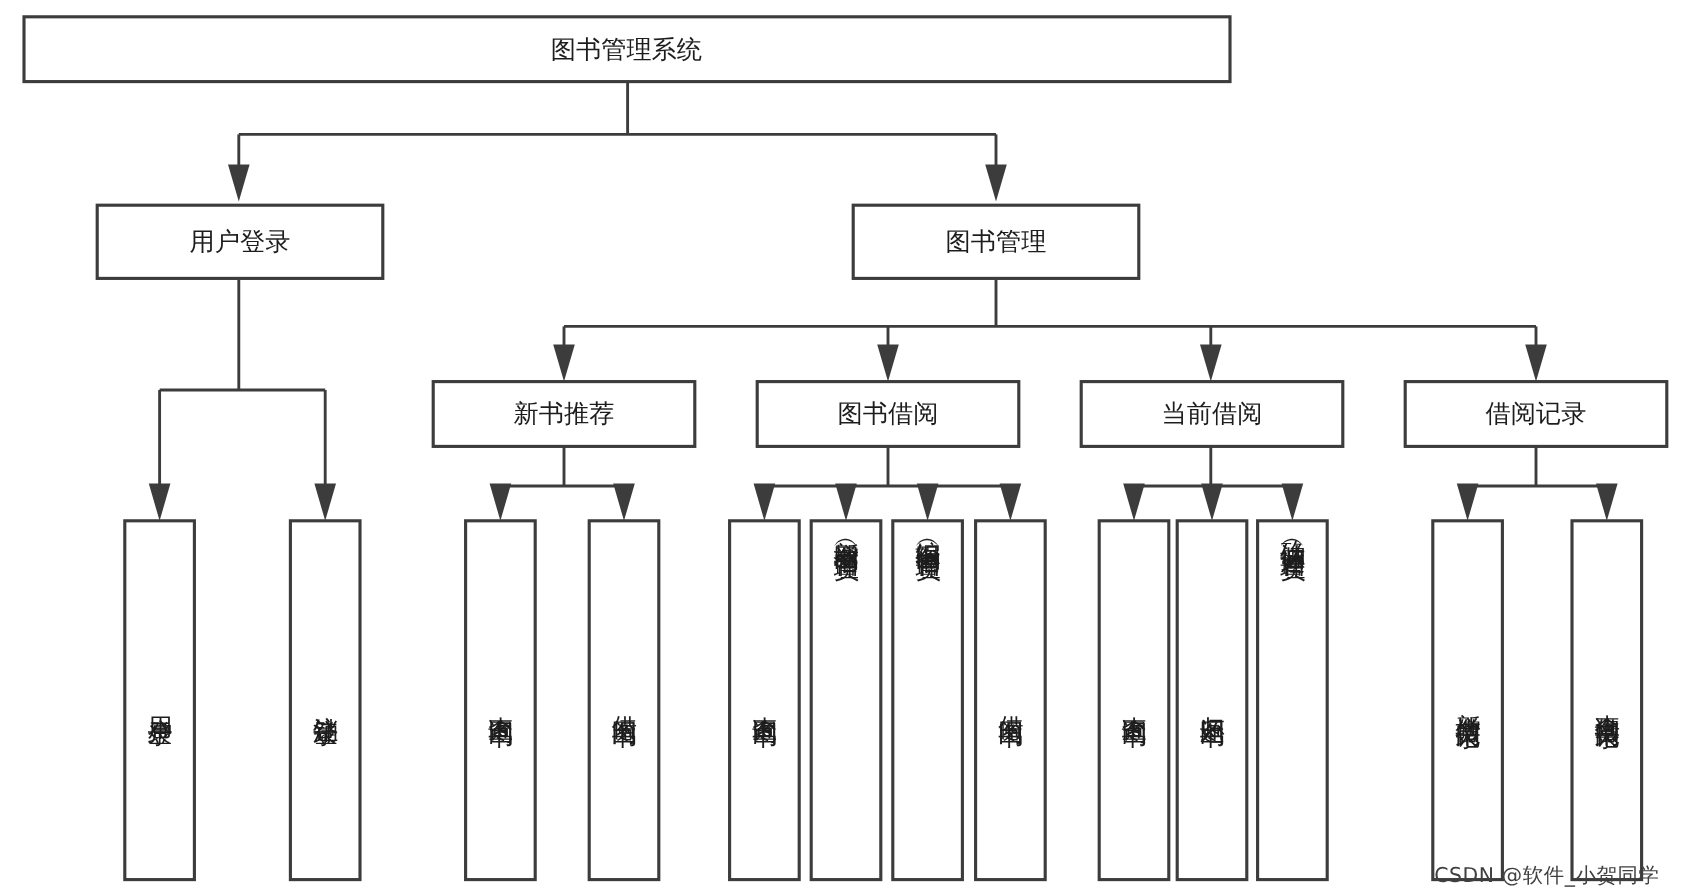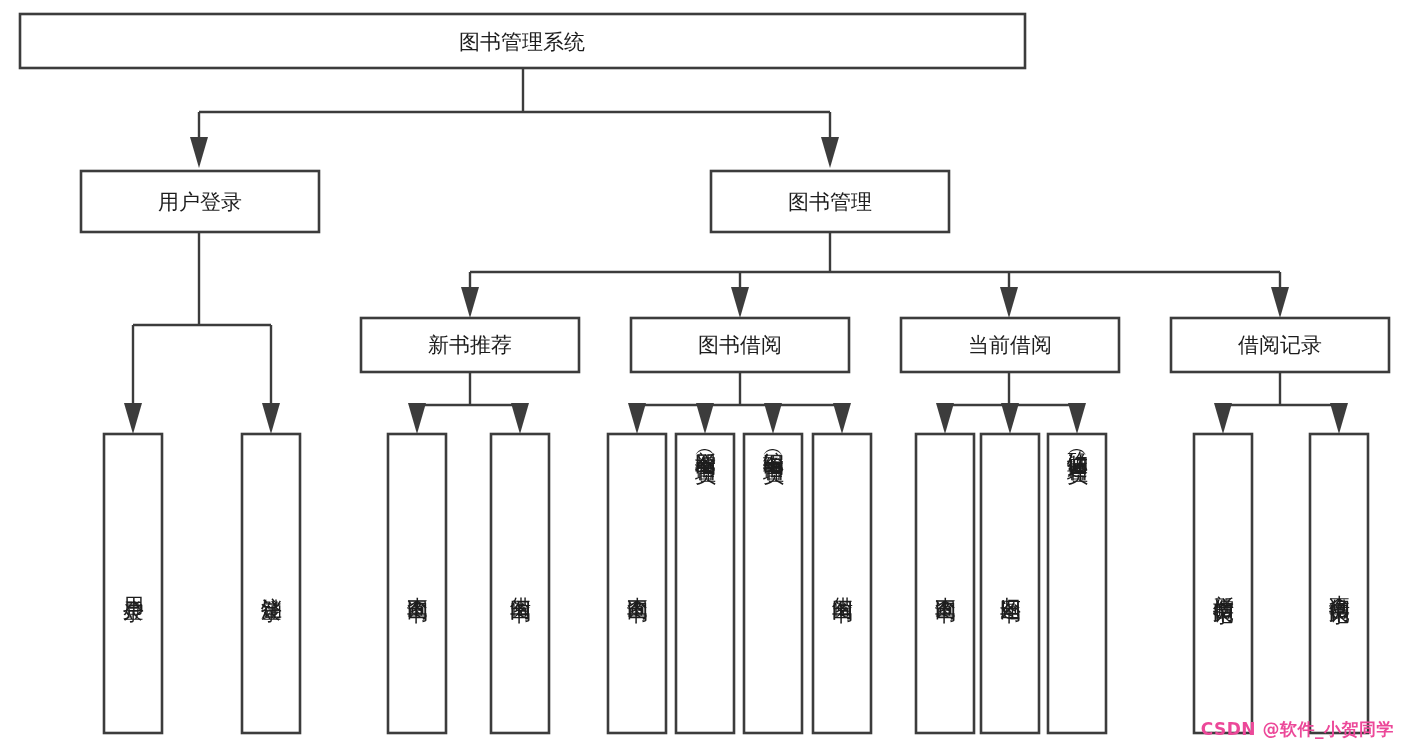--- a/index.html
+++ b/index.html
@@ -61,28 +61,27 @@
     font-family: "DejaVu Sans", "Liberation Sans", sans-serif;
     font-size: 21px;
     line-height: 1.18;
     letter-spacing: 2px;
     color: #1d1d1d;
     white-space: nowrap;
     text-align: center;
   }
   .watermark {
     position: absolute;
-    right: 11px;
+    right: 22px;
     bottom: 6px;
     font-family: "DejaVu Sans", "Liberation Sans", sans-serif;
     font-size: 17px;
-    color: #ec4899;
+    color: #404040;
     letter-spacing: 0.5px;
     white-space: nowrap;
-    font-weight: bold;
   }
 </style>
 </head>
 <body>
 
 <div id="diagram-root">
 
   <svg id="flowchart" viewBox="0 0 1405 747" xmlns="http://www.w3.org/2000/svg">
 
     <g>

